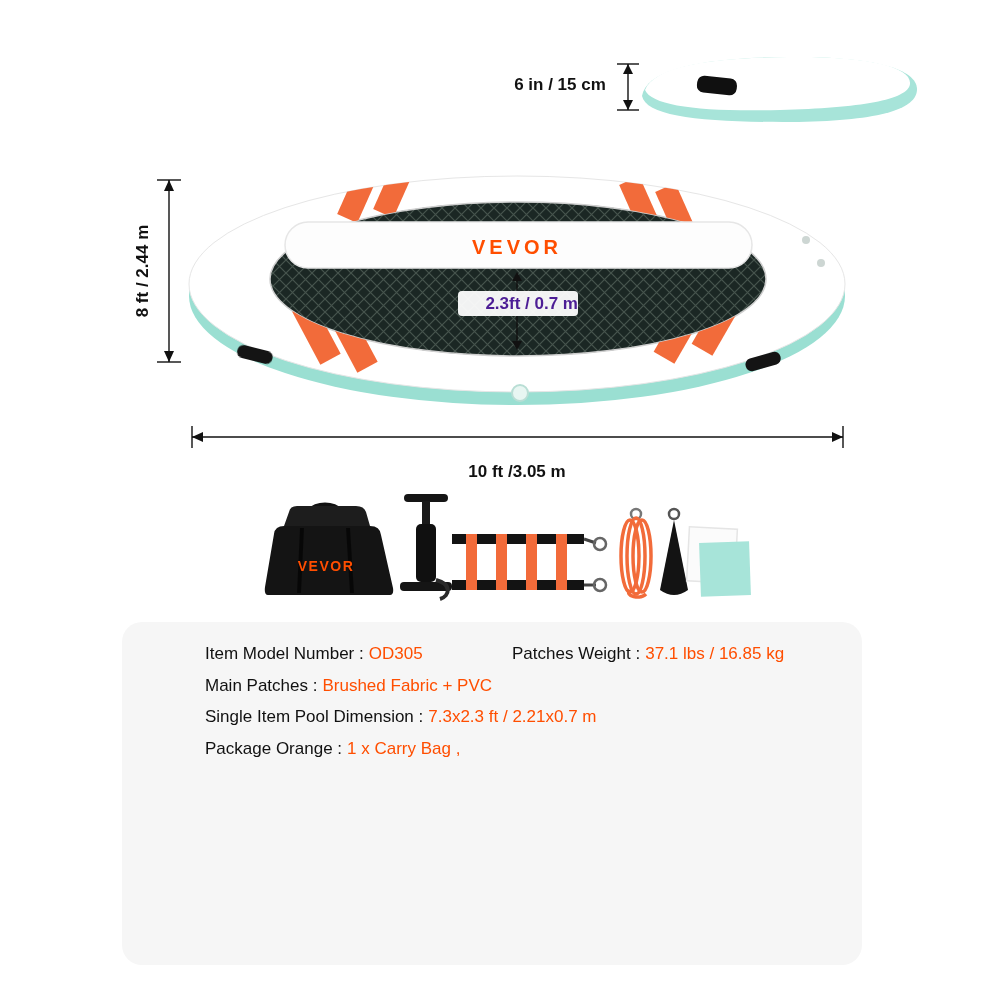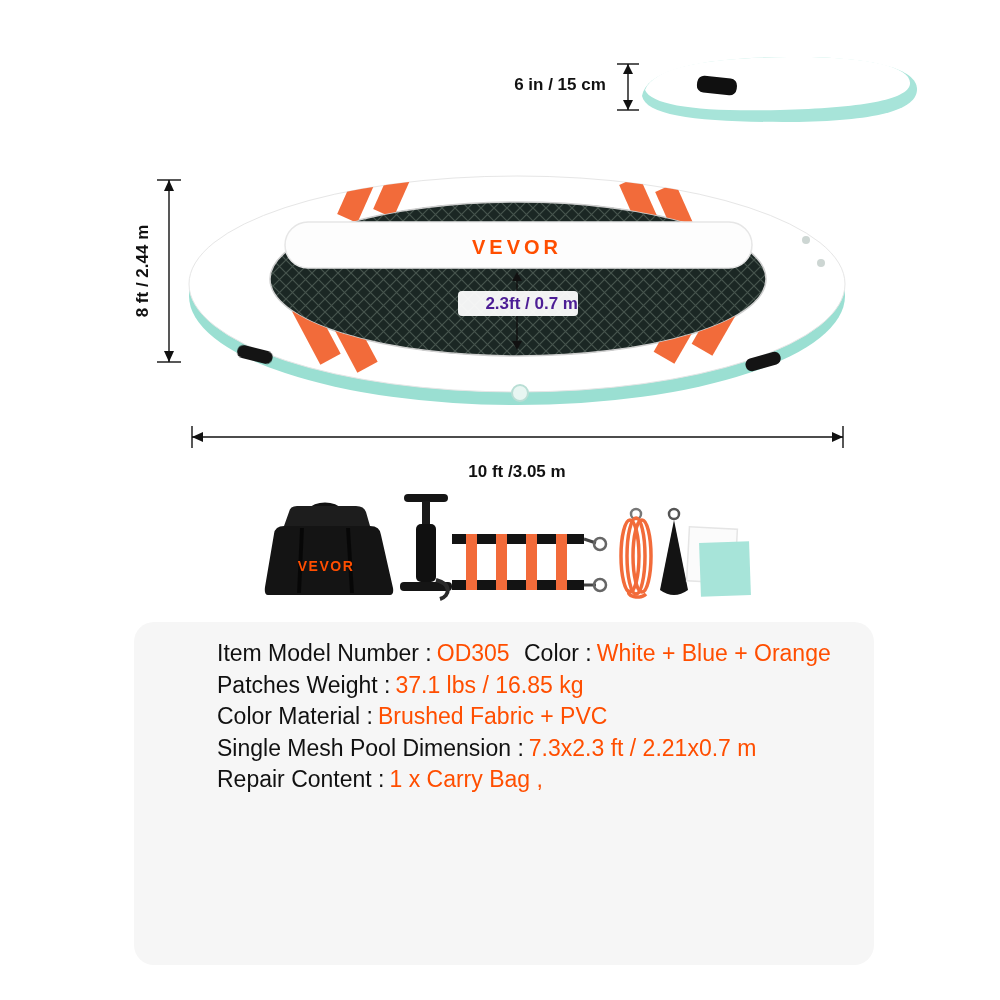--- a/index.html
+++ b/index.html
@@ -39,26 +39,26 @@
     background: rgba(255,255,255,0.94);
     border-radius: 4px;
     font-size: 17px;
     font-weight: 600;
     color: #4c1d95;
     text-align: right;
   }
   .spec-panel {
     position: absolute;
     z-index: 2;
-    left: 134px; top: 622px;
+    left: 122px; top: 622px;
     width: 740px; height: 343px;
     background: #f6f6f6;
     border-radius: 20px;
     padding: 16px 30px 0 83px;
-    font-size: 23px;
+    font-size: 17px;
     font-weight: 500;
     color: #111111;
   }
   .spec-grid {
     display: grid;
     grid-template-columns: 307px 1fr;
   }
   .spec-line {
     height: 31.6px;
     line-height: 31.6px;
@@ -206,32 +206,29 @@
   <div class="dim-label" style="left:437px; top:450px; width:160px;margin-top:12px;">10 ft /3.05 m</div>
 
   <div class="mesh-chip">2.3ft / 0.7 m</div>
 
   <div class="spec-panel">
     <div class="spec-grid">
       <div class="spec-line">
         <span class="spec-label">Item Model Number :</span><span class="spec-value">OD305</span>
       </div>
       <div class="spec-line">
-        <span class="spec-label">Color :</span><span class="spec-value">White + Blue + Orange</span>
-      </div>
-      <div class="spec-line">
         <span class="spec-label">Patches Weight :</span><span class="spec-value">37.1 lbs / 16.85 kg</span>
       </div>
     </div>
     <div class="spec-lines">
       <div class="spec-line">
-        <span class="spec-label">Color Material :</span><span class="spec-value">Brushed Fabric + PVC</span>
-      </div>
-      <div class="spec-line">
-        <span class="spec-label">Single Mesh Pool Dimension :</span><span class="spec-value">7.3x2.3 ft / 2.21x0.7 m</span>
-      </div>
-      <div class="spec-line">
-        <span class="spec-label">Repair Content :</span><span class="spec-value">1 x Carry Bag ,</span>
+        <span class="spec-label">Main Patches :</span><span class="spec-value">Brushed Fabric + PVC</span>
+      </div>
+      <div class="spec-line">
+        <span class="spec-label">Single Item Pool Dimension :</span><span class="spec-value">7.3x2.3 ft / 2.21x0.7 m</span>
+      </div>
+      <div class="spec-line">
+        <span class="spec-label">Package Orange :</span><span class="spec-value">1 x Carry Bag ,</span>
       </div>
     </div>
   </div>
 
 </div>
 
 </body></html>

